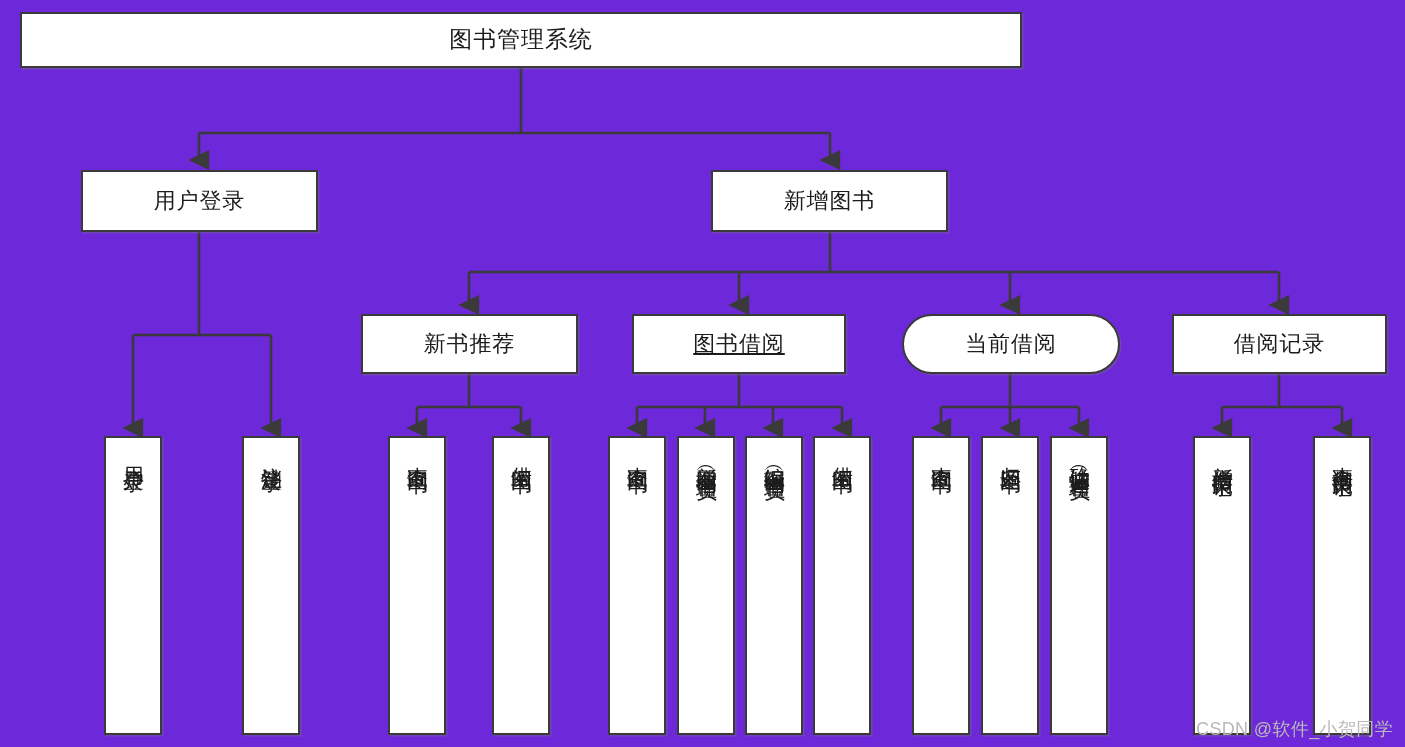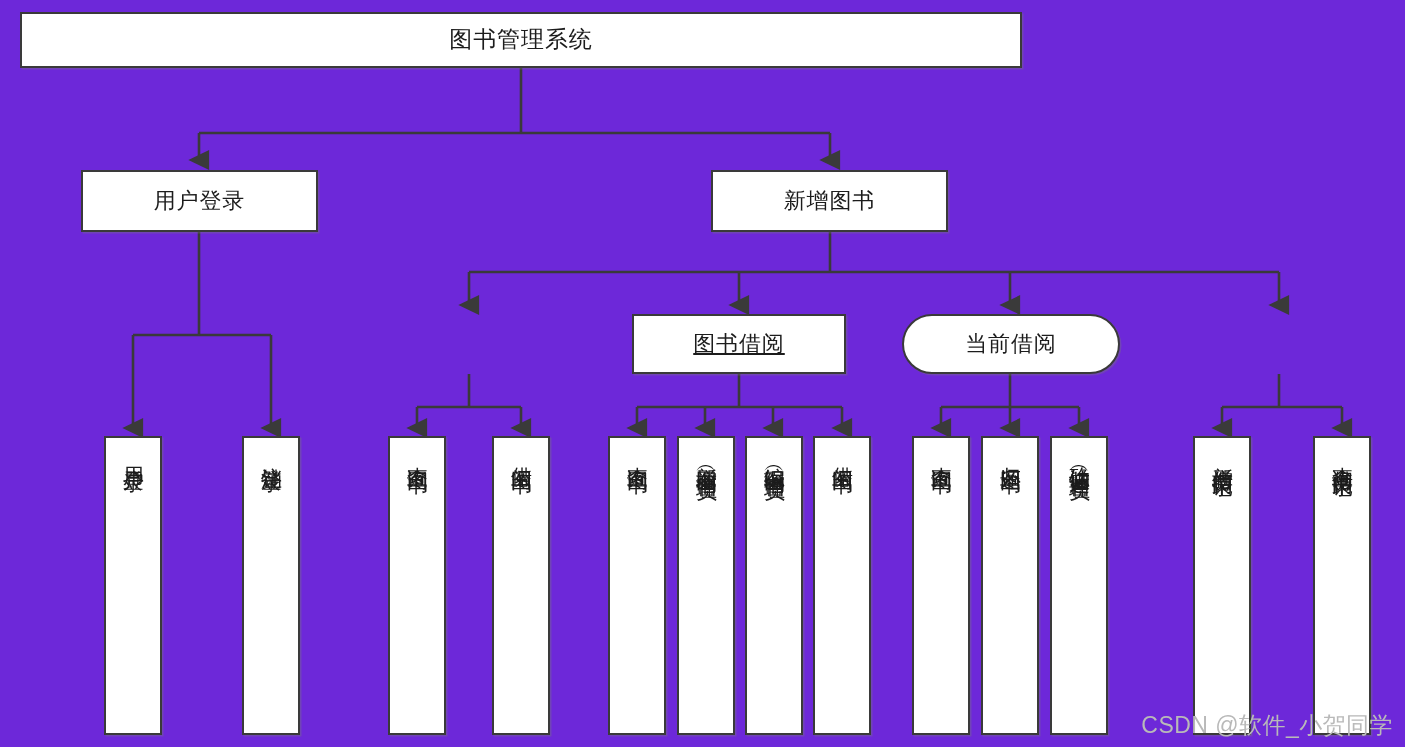--- a/index.html
+++ b/index.html
@@ -61,21 +61,21 @@
     text-orientation: upright;
     font-size: 21px;
     line-height: 1.18;
     letter-spacing: 0.10em;
     white-space: nowrap;
   }
   .watermark {
     position: absolute;
     right: 12px;
     bottom: 6px;
-    font-size: 23px;
+    font-size: 18px;
     color: #b9b9b9;
     letter-spacing: 0.02em;
     white-space: nowrap;
     user-select: none;
   }
 </style>
 </head>
 <body>
 
 <div id="canvas">
@@ -134,26 +134,32 @@
     <span class="node-label">图书管理系统</span>
   </div>
 
   <div class="node horiz" style="left:81px; top:170px; width:237px; height:62px;">
     <span class="node-label">用户登录</span>
   </div>
   <div class="node horiz" style="left:711px; top:170px; width:237px; height:62px;">
     <span class="node-label">新增图书</span>
   </div>
 
+  <div class="node horiz" style="left:361px; top:314px; width:217px; height:60px;">
+    <span class="node-label">新书推荐</span>
+  </div>
   <div class="node horiz" style="left:632px; top:314px; width:214px; height:60px;text-decoration:underline;">
     <span class="node-label">图书借阅</span>
   </div>
   <div class="node horiz" style="left:902px; top:314px; width:218px; height:60px;border-radius:30px;">
     <span class="node-label">当前借阅</span>
   </div>
+  <div class="node horiz" style="left:1172px; top:314px; width:215px; height:60px;">
+    <span class="node-label">借阅记录</span>
+  </div>
 
   <div class="node vert" style="left:104px; top:436px; width:58px; height:299px;">
     <span class="node-label">用户登录</span>
   </div>
   <div class="node vert" style="left:242px; top:436px; width:58px; height:299px;">
     <span class="node-label">注销登录</span>
   </div>
 
   <div class="node vert" style="left:388px; top:436px; width:58px; height:299px;">
     <span class="node-label">查询图书</span>

